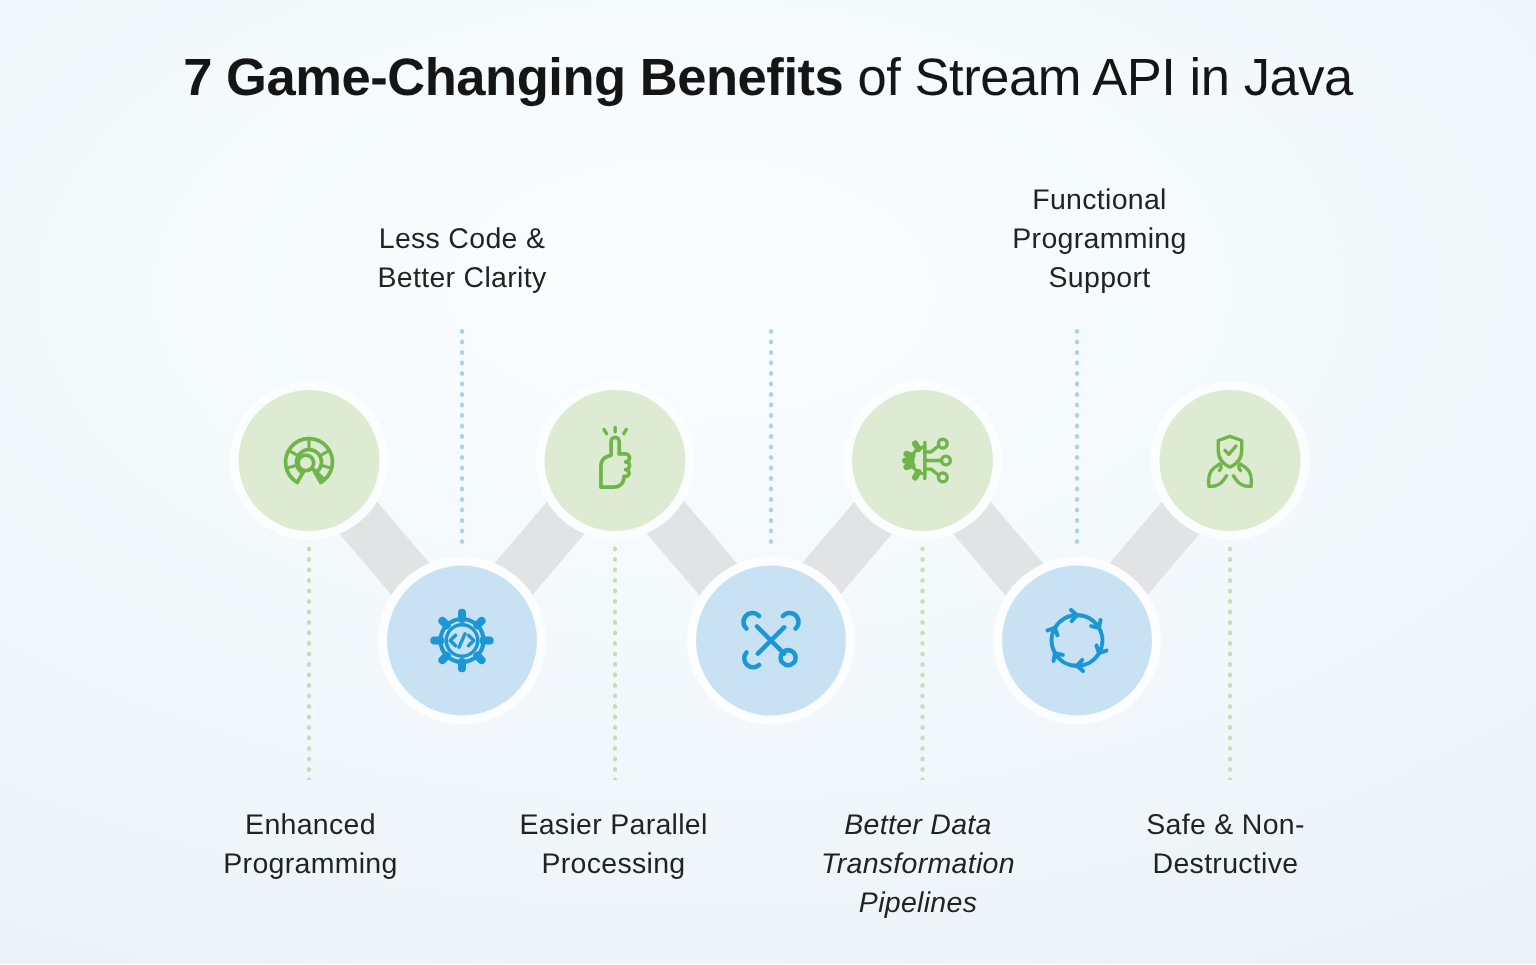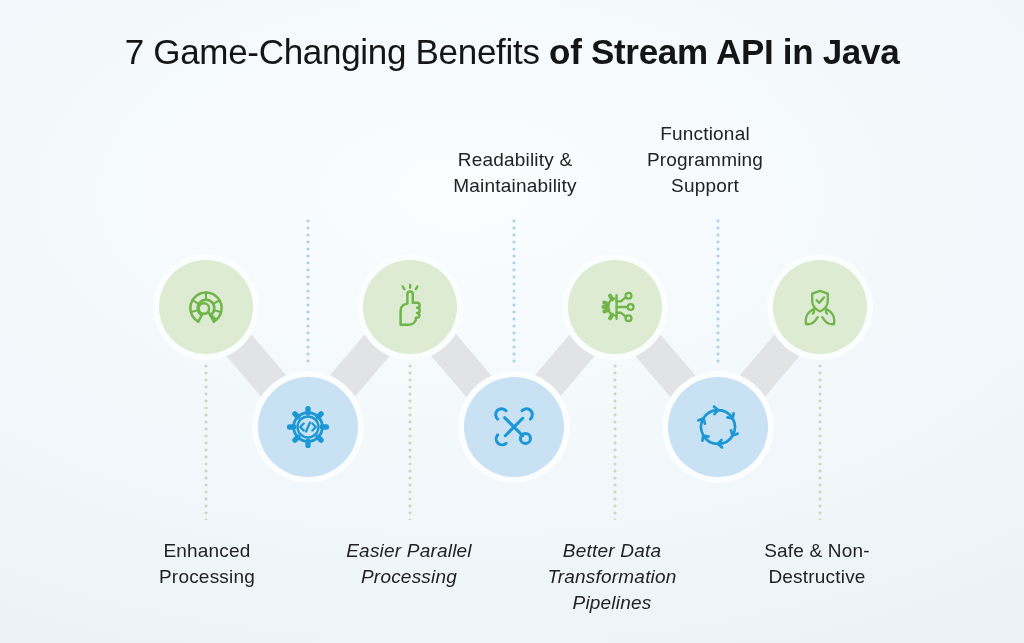--- a/index.html
+++ b/index.html
@@ -5,22 +5,22 @@
   html,body{margin:0;padding:0;background:#fff;}
   .stage{
     position:relative;width:1024px;height:643px;overflow:hidden;
     font-family:"Liberation Sans",sans-serif;
     background:radial-gradient(140% 120% at 45% 30%, var(--bg_light,#fafdfe) 0%, #eef5f9 55%, var(--bg_dark,#e2ecf3) 100%);
   }
   .title{
     position:absolute;top:30px;left:0;right:0;text-align:center;
     font-size:35px;line-height:44px;color:var(--title_color,#151515);letter-spacing:-.3px;
   }
-  .title .b{font-weight:400;margin-top:48px;}
-  .title .r{font-weight:700;}
+  .title .b{font-weight:700;margin-top:48px;}
+  .title .r{font-weight:400;}
   .band{
     position:absolute;width:172px;height:33px;border-radius:17px;
     background:var(--connector_gray,#e2e3e4);z-index:1;
   }
   .dots{
     position:absolute;width:4px;z-index:2;background-repeat:repeat-y;background-size:4px 7px;
   }
   .dots.blue{background-image:radial-gradient(circle at 2px 3px, var(--dot_blue,#a9d3ec) 1.4px, transparent 1.7px);}
   .dots.green{background-image:radial-gradient(circle at 2px 3px, var(--dot_green,#c9dcba) 1.4px, transparent 1.7px);}
   .node{
@@ -125,29 +125,29 @@
 
   <div class="node green" style="left:767px;top:254px;">
     <svg width="50" height="50" viewBox="0 0 48 48" fill="none" stroke="currentColor" stroke-width="2.2" stroke-linecap="round" stroke-linejoin="round">
       <path d="M24 8.5 L31.5 11.2 L31.5 17.5 C31.5 23.5 27.5 26.8 24 28.2 C20.5 26.8 16.5 23.5 16.5 17.5 L16.5 11.2 Z"></path>
       <path d="M20.8 17.5 L23.3 20 L27.8 14.8"></path>
       <path d="M10.5 40.5 C9.8 35 10.8 31 14 28.6 L17.5 26.2 C18.8 27.6 18.5 29.4 17.2 30.4 M10.5 40.5 C14.5 40.8 17.8 39.4 19.8 36.6 L21.8 33.8"></path>
       <path d="M37.5 40.5 C38.2 35 37.2 31 34 28.6 L30.5 26.2 C29.2 27.6 29.5 29.4 30.8 30.4 M37.5 40.5 C33.5 40.8 30.2 39.4 28.2 36.6 L26.2 33.8"></path>
     </svg>
   </div>
 
-  <div class="label" style="left:405px;bottom:444px;">Readability &amp;
-Maintainability</div>
-  <div class="label" style="left:595px;bottom:444px;">Functional
+  <div class="label" style="left:198px;bottom:444px;">Less Code &amp;
+Better Clarity</div>
+  <div class="label" style="left:623px;bottom:444px;">Functional
 Programming
 Support</div>
 
   <div class="label" style="left:97px;top:538px;">Enhanced
-Processing</div>
-  <div class="label" style="left:299px;top:538px;font-style:italic;">Easier Parallel
+Programming</div>
+  <div class="label" style="left:299px;top:538px;">Easier Parallel
 Processing</div>
   <div class="label" style="left:502px;top:538px;font-style:italic;">Better Data
 Transformation
 Pipelines</div>
   <div class="label" style="left:707px;top:538px;text-align:center;">Safe &amp; Non-
 Destructive</div>
 
 </div>
 
 </body></html>

